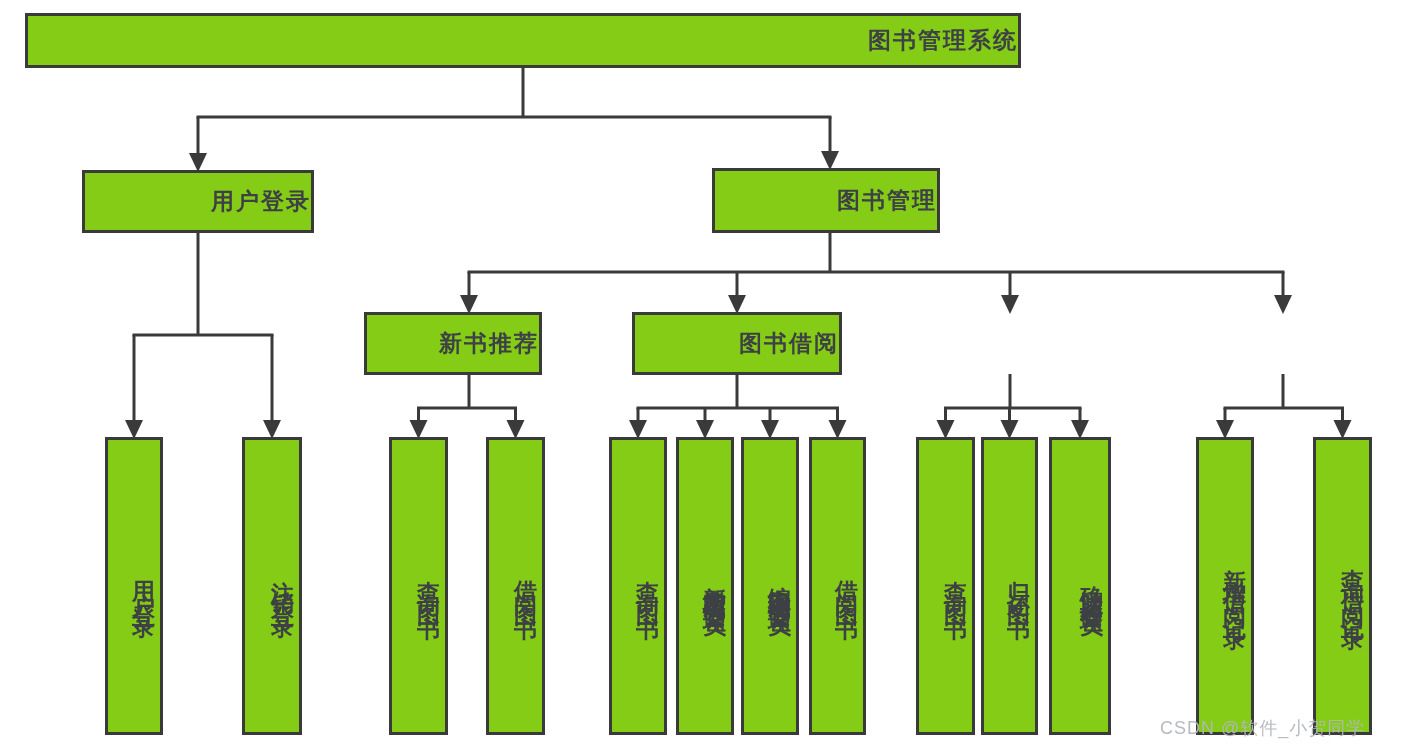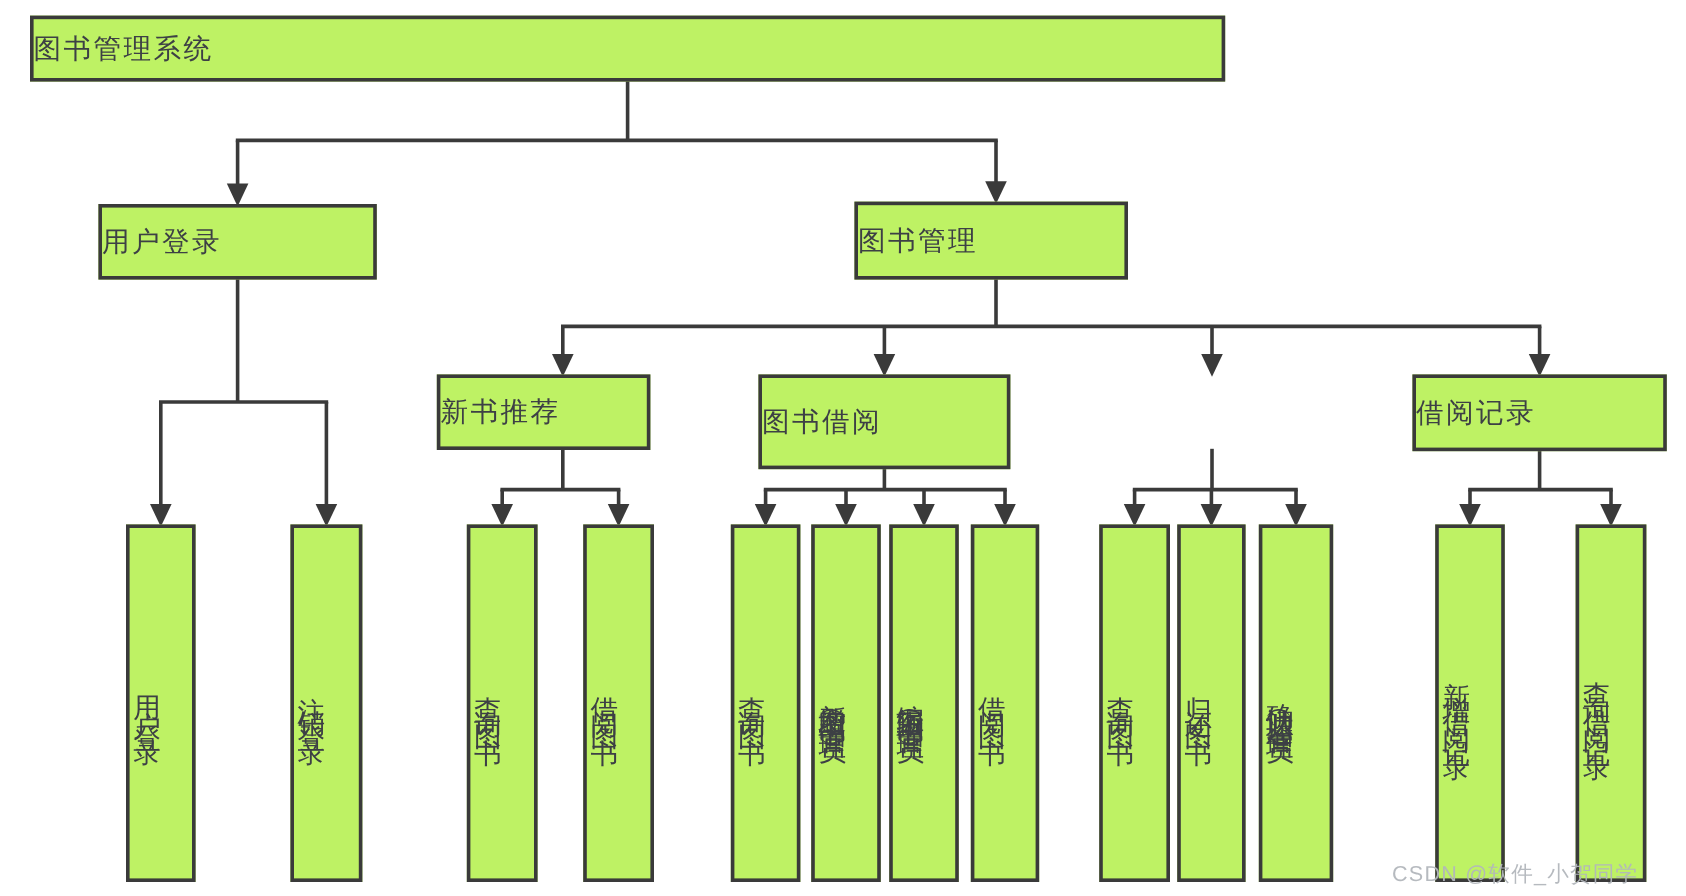--- a/index.html
+++ b/index.html
@@ -17,27 +17,28 @@
   }
   #edges {
     position: absolute;
     left: 0;
     top: 0;
     z-index: 0;
   }
   .node {
     position: absolute;
     box-sizing: border-box;
-    background: #bef264;
+    background: #84cc16;
     border: 3px solid #3a3a3a;
     display: flex;
     align-items: center;
-    justify-content: flex-start;
+    justify-content: flex-end;
     color: #3d4045;
     z-index: 1;
+    font-weight: bold;
   }
   .node span {
     display: block;
     text-align: center;
     white-space: nowrap;
   }
   .node.h span {
     font-size: 23px;
     letter-spacing: 2px;
   }
@@ -125,25 +126,22 @@
     </div>
     <div class="node h" style="left: 82px; top: 170px; width: 232px; height: 63px;">
       <span>用户登录</span>
     </div>
     <div class="node h" style="left: 712px; top: 168px; width: 228px; height: 65px;">
       <span>图书管理</span>
     </div>
     <div class="node h" style="left: 364px; top: 312px; width: 178px; height: 63px;">
       <span>新书推荐</span>
     </div>
-    <div class="node h" style="left: 632px; top: 312px; width: 210px; height: 79px;">
+    <div class="node h" style="left: 632px; top: 312px; width: 210px; height: 63px;">
       <span>图书借阅</span>
-    </div>
-    <div class="node h" style="left: 1177px; top: 312px; width: 212px; height: 64px;">
-      <span>借阅记录</span>
     </div>
     <div class="node v" style="left: 105px; top: 437px; width: 58px; height: 298px;">
       <span>用户登录</span>
     </div>
     <div class="node v" style="left: 242px; top: 437px; width: 60px; height: 298px;">
       <span>注销登录</span>
     </div>
     <div class="node v" style="left: 389px; top: 437px; width: 59px; height: 298px;">
       <span>查询图书</span>
     </div>

